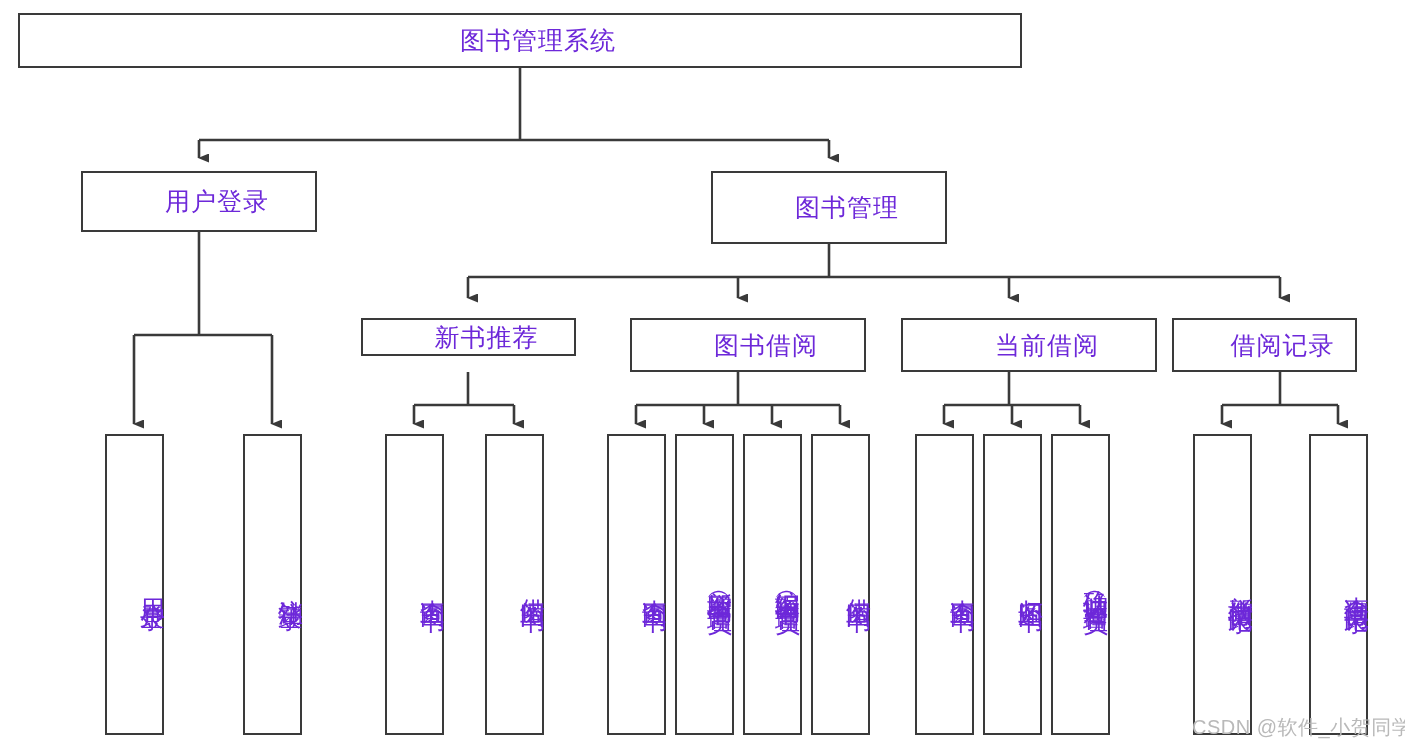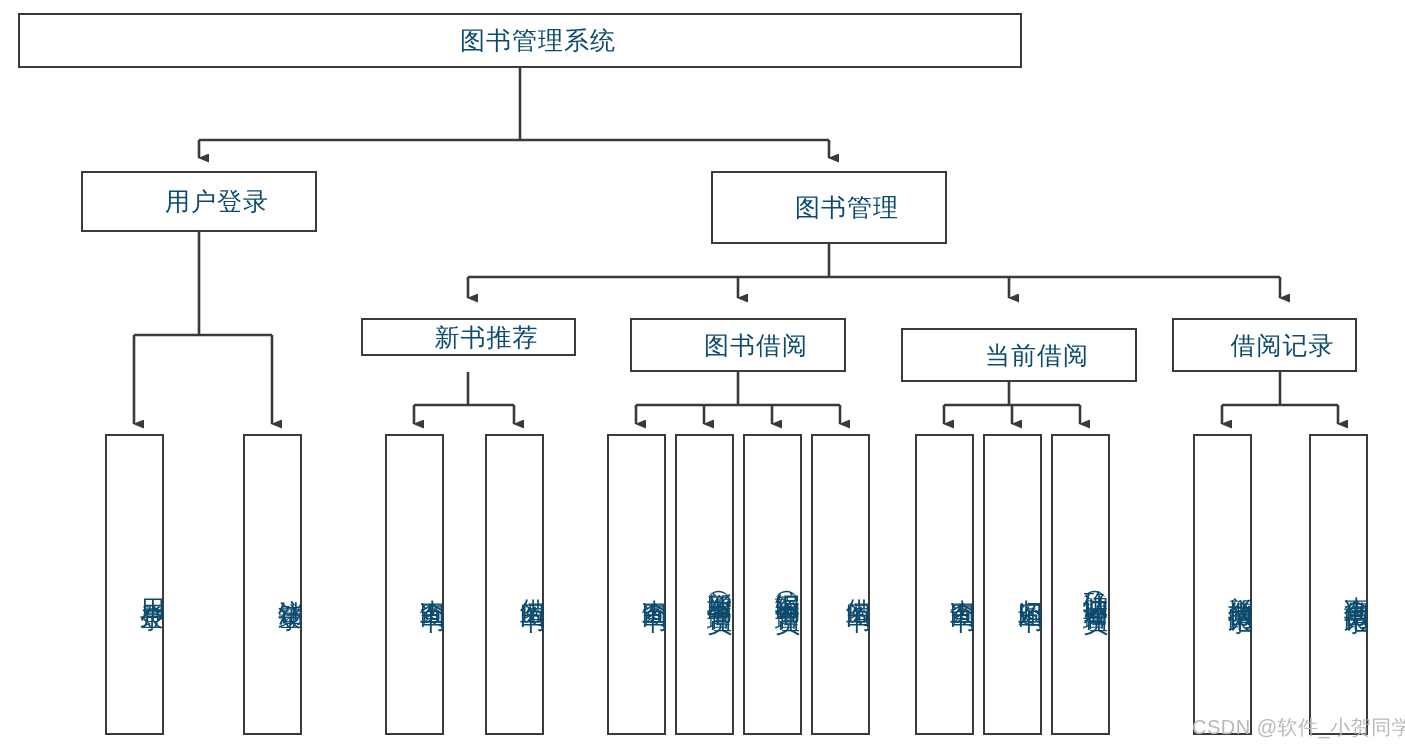--- a/index.html
+++ b/index.html
@@ -25,21 +25,21 @@
     height: 747px;
   }
   .node {
     position: absolute;
     box-sizing: border-box;
     background: #ffffff;
     border: 2px solid #3a3a3a;
     display: flex;
     align-items: center;
     justify-content: center;
-    color: #0c4a6e;
+    color: #6d28d9;
     padding-left: 36px;
   }
   .node.horiz {
     font-size: 25px;
     letter-spacing: 1px;
   }
   .node.vert {
     writing-mode: vertical-rl;
     text-orientation: upright;
     font-size: 25px;
@@ -132,24 +132,24 @@
   <div class="node horiz" style="left:81px; top:171px; width:236px; height:61px;">
     <span class="node-label">用户登录</span>
   </div>
   <div class="node horiz" style="left:711px; top:171px; width:236px; height:73px;">
     <span class="node-label">图书管理</span>
   </div>
 
   <div class="node horiz" style="left:361px; top:318px; width:215px; height:38px;">
     <span class="node-label">新书推荐</span>
   </div>
-  <div class="node horiz" style="left:630px; top:318px; width:216px; height:54px;">
+  <div class="node horiz" style="left:630px; top:318px; width:236px; height:54px;">
     <span class="node-label">图书借阅</span>
   </div>
-  <div class="node horiz" style="left:901px; top:328px; width:236px; height:54px;font-family:Liberation Mono, monospace;">
+  <div class="node horiz" style="left:901px; top:318px; width:256px; height:54px;font-family:Liberation Mono, monospace;">
     <span class="node-label">当前借阅</span>
   </div>
   <div class="node horiz" style="left:1172px; top:318px; width:185px; height:54px;">
     <span class="node-label">借阅记录</span>
   </div>
 
   <div class="node vert" style="left:105px; top:434px; width:59px; height:301px; align-items:center;">
     <span class="vtext">用户登录</span>
   </div>
   <div class="node vert" style="left:243px; top:434px; width:59px; height:301px; align-items:center;">

